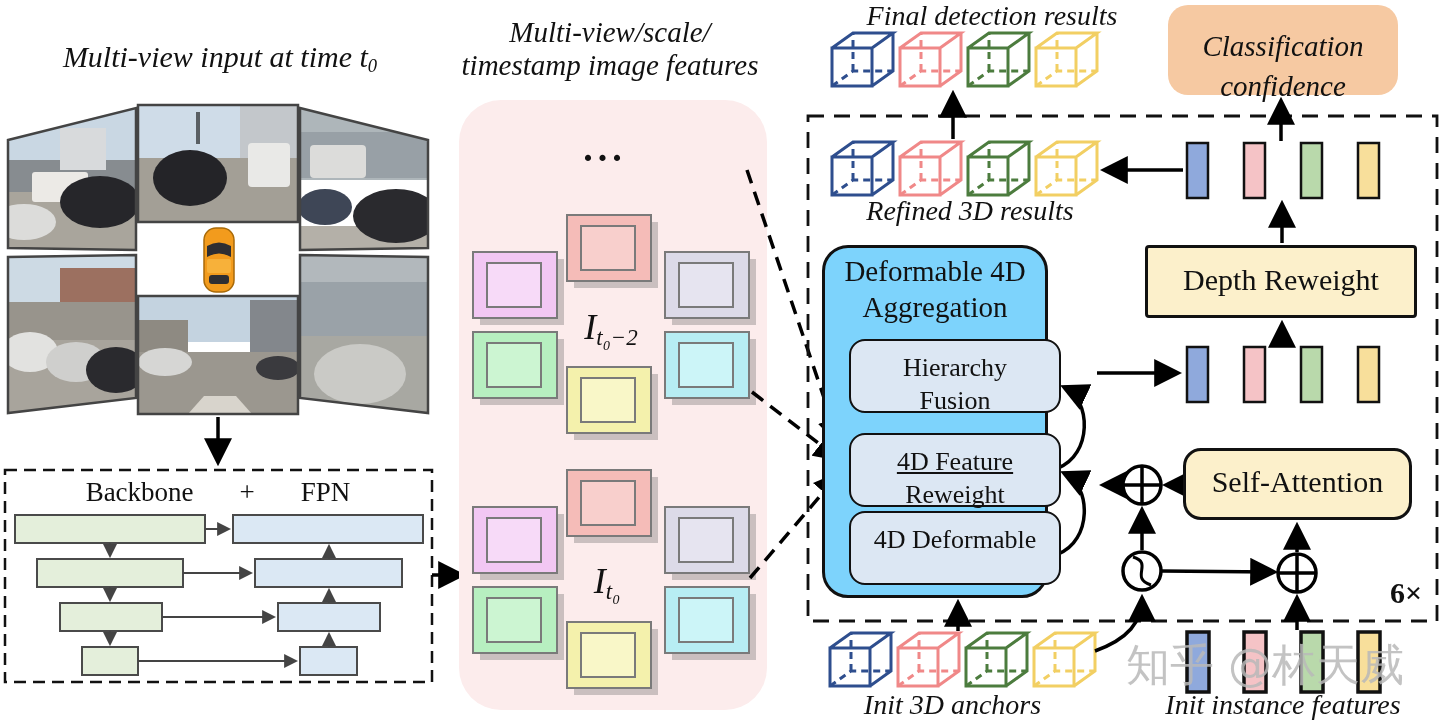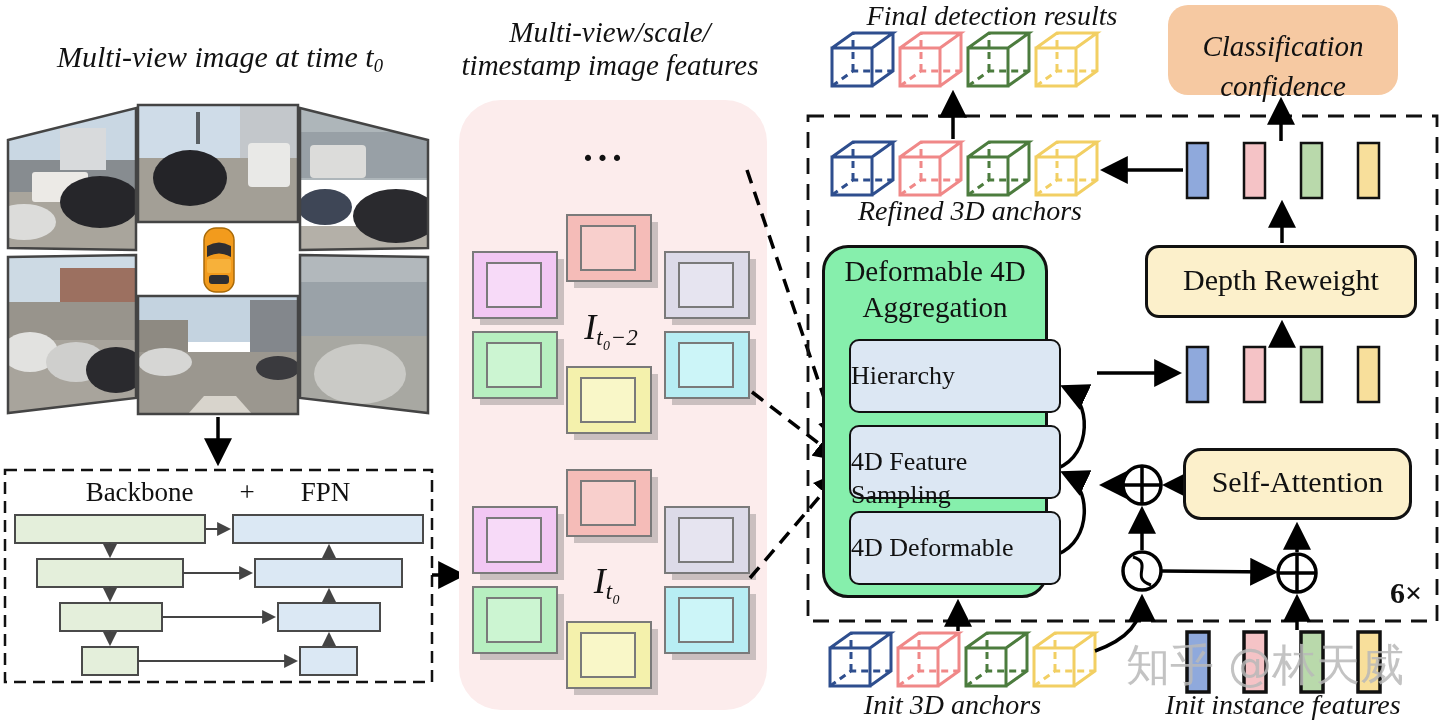--- a/index.html
+++ b/index.html
@@ -17,28 +17,28 @@
   .clab1{left:566px;top:306px;width:90px;}
   .clab2{left:572px;top:560px;width:70px;}
   .bk-title{left:8px;top:477px;width:420px;font-size:27px;display:flex;justify-content:center;gap:46px;}
   .final-title{left:847px;top:0px;width:290px;font-size:28px;font-style:italic;}
   .refined-lbl{left:840px;top:195px;width:260px;font-size:28px;font-style:italic;}
   .initanc-lbl{left:820px;top:689px;width:265px;font-size:28px;font-style:italic;}
   .initfea-lbl{left:1153px;top:689px;width:260px;font-size:28px;font-style:italic;}
   .box{position:absolute;z-index:2;box-sizing:border-box;text-align:center;}
   .classif{left:1168px;top:5px;width:230px;height:90px;background:#f6c9a2;border-radius:20px;
            font-size:29px;font-style:italic;line-height:40px;padding-top:21px;}
-  .deform{left:822px;top:245px;width:226px;height:353px;background:#86efac;
+  .deform{left:822px;top:245px;width:226px;height:353px;background:#7dd3fc;
           border:3.5px solid #111;border-radius:26px;}
   .deform-title{position:absolute;left:0;top:5px;width:100%;font-size:29px;line-height:36px;text-align:center;}
   .subbox{position:absolute;left:24px;width:212px;height:74px;background:#dce7f3;
-          border:2.5px solid #111;border-radius:10px;font-size:26px;line-height:33px;
-          text-align:left;box-sizing:border-box;padding-top:18px;}
-  .sub1{top:91px;} .sub2{top:177px;} .sub3{top:263px;}
-  .yellowbox{background:#fcf0cb;border:3px solid #111;border-radius:14px;font-size:30px;}
+          border:2.5px solid #111;border-radius:16px;font-size:26px;line-height:33px;
+          text-align:center;box-sizing:border-box;padding-top:10px;}
+  .sub1{top:91px;} .sub2{top:185px;text-decoration:underline;} .sub3{top:263px;}
+  .yellowbox{background:#fcf0cb;border:3px solid #111;border-radius:4px;font-size:30px;}
   .depthrw{left:1145px;top:245px;width:272px;height:73px;line-height:64px;}
   .selfatt{left:1183px;top:448px;width:229px;height:72px;line-height:62px;border-width:3.5px;border-radius:18px;}
   .sixx{left:1374px;top:576px;width:64px;font-size:30px;font-weight:bold;}
   .watermark{left:1126px;top:636px;width:330px;z-index:3;font-size:44px;text-align:left;
              color:rgba(185,185,185,0.85);font-family:"DejaVu Sans","Liberation Sans",sans-serif;white-space:nowrap;}
   
   .sq-magenta{--o:#f2c7f3;--i:#f7daf8;} .sq-salmon{--o:#f5bcb8;--i:#f8cfcc;}
   .sq-lavender{--o:#dcdae8;--i:#e6e4f0;} .sq-green{--o:#b7efc0;--i:#ccf5d2;}
   .sq-yellow{--o:#f4f1ac;--i:#f9f7c8;} .sq-cyan{--o:#b7edf3;--i:#ccf5f8;}
 </style>
@@ -276,59 +276,60 @@
   <g stroke="#000" fill="#fff">
     <circle cx="1142" cy="571" r="19" stroke-width="3.5"></circle>
     <path d="M1133,557 C1154,563 1129,578 1151,585" fill="none" stroke-width="3"></path>
   </g>
   <g stroke="#000" stroke-width="3.5" fill="#fff">
     <circle cx="1297" cy="573" r="19"></circle>
     <path d="M1297,554 V592 M1278,573 H1316" fill="none"></path>
   </g>
 </svg>
 
-<div class="lbl title-left"><span>Multi-view image at time t</span><span class="subn">0</span></div>
+<div class="lbl title-left"><span>Multi-view input at time t</span><span class="subn">0</span></div>
 
 <div class="lbl title-feat">
   <div>Multi-view/scale/</div>
   <div>timestamp image features</div>
 </div>
 
 <div class="lbl dots">...</div>
 
 <div class="lbl clab clab1"><span class="ilab">I</span><span class="isub">t₀−2</span></div>
 <div class="lbl clab clab2"><span class="ilab">I</span><span class="isub">t₀</span></div>
 
 <div class="lbl bk-title">
   <span>Backbone</span>
   <span>+</span>
   <span>FPN</span>
 </div>
 
 <div class="lbl final-title">Final detection results</div>
-<div class="lbl refined-lbl">Refined 3D anchors</div>
+<div class="lbl refined-lbl">Refined 3D results</div>
 <div class="lbl initanc-lbl">Init 3D anchors</div>
 <div class="lbl initfea-lbl">Init instance features</div>
 
 <div class="box classif">
   <div>Classification</div>
   <div>confidence</div>
 </div>
 
 <div class="box deform">
   <div class="deform-title">
     <div>Deformable 4D</div>
     <div>Aggregation</div>
   </div>
   <div class="subbox sub1">
     <div>Hierarchy</div>
+    <div>Fusion</div>
   </div>
   <div class="subbox sub2">
     <div>4D Feature</div>
-    <div>Sampling</div>
+    <div>Reweight</div>
   </div>
   <div class="subbox sub3">
     <div>4D Deformable</div>
   </div>
 </div>
 
 <div class="box yellowbox depthrw">Depth Reweight</div>
 <div class="box yellowbox selfatt">Self-Attention</div>
 
 <div class="lbl sixx">6×</div>

